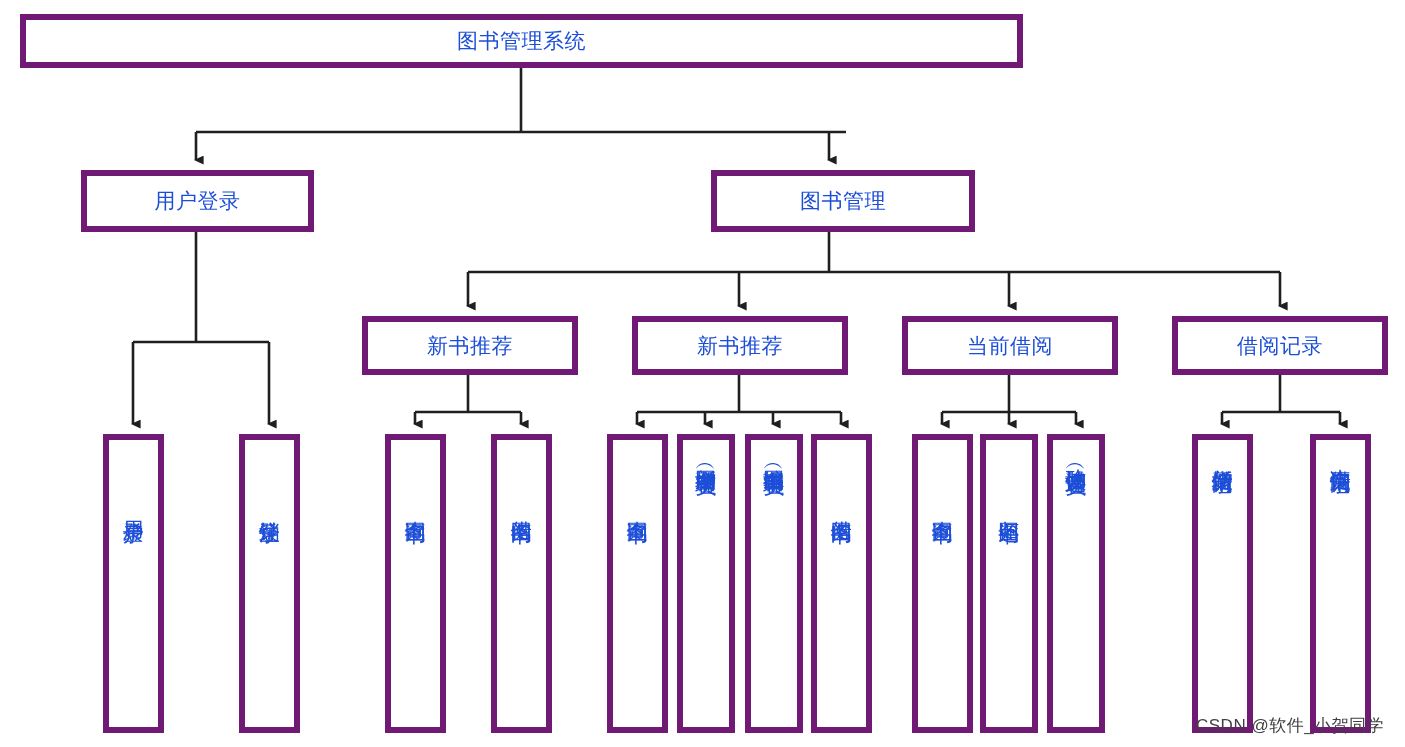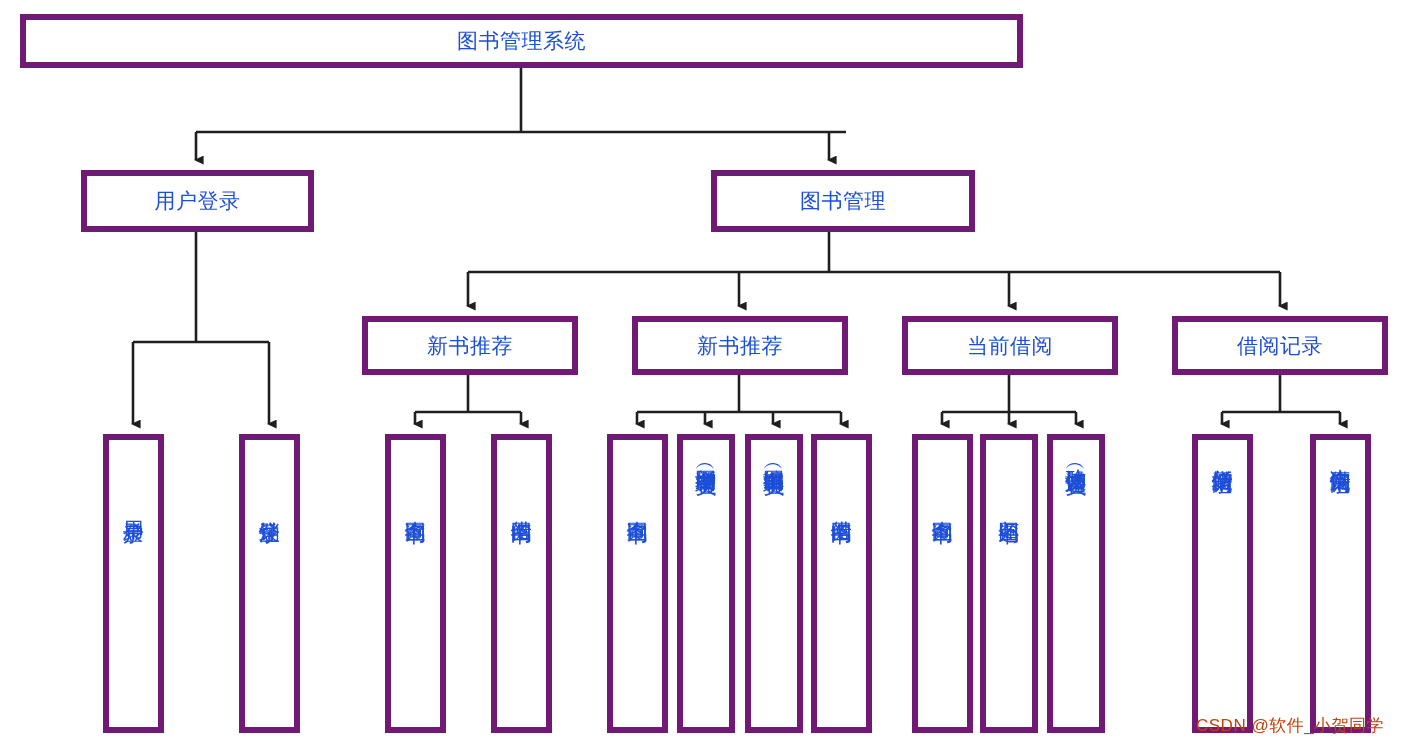--- a/index.html
+++ b/index.html
@@ -59,21 +59,21 @@
     margin-top: 58px;
   }
   .node-box.vertical.high .node-label {
     margin-top: 6px;
   }
   .watermark {
     position: absolute;
     left: 1196px;
     top: 714px;
     font-size: 17px;
-    color: #c2410c;
+    color: #404040;
     white-space: nowrap;
     letter-spacing: 0.5px;
     pointer-events: none;
   }
 </style>
 </head>
 <body>
 
 <div id="diagram-root">
 

